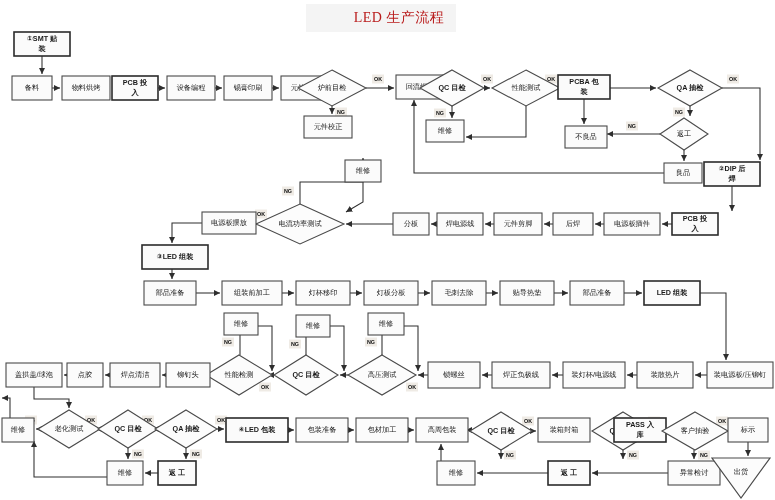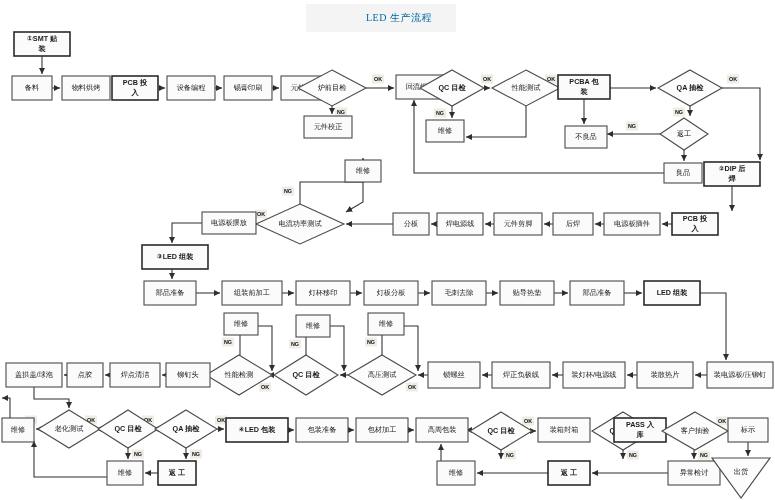--- a/index.html
+++ b/index.html
@@ -19,21 +19,21 @@
     font-family:"Liberation Sans","DejaVu Sans",sans-serif;}
   .node-label.bold{font-weight:bold;}
   .edge{stroke:#2e2e2e;stroke-width:1.05;fill:none;}
   .edge-tag{font-size:5.4px;font-weight:bold;fill:#111;text-anchor:middle;
     dominant-baseline:middle;font-family:"Liberation Sans","DejaVu Sans",sans-serif;}
   .tag-bg{fill:#ece8e1;opacity:.85;}
   .title-box{
     position:absolute;background:#f4f4f4;border:0;
     display:flex;align-items:center;justify-content:center;
   }
-  .title-text{font-size:10px;color:#0369a1;letter-spacing:.5px;
+  .title-text{font-size:14px;color:#b91c1c;letter-spacing:.5px;
     font-family:"Liberation Serif","DejaVu Serif",serif;margin-left:36px;}
 </style>
 </head>
 <body>
 
 <div id="chart-root">
 
   <div class="title-box" style="left: 306px; top: 4px; width: 150px; height: 28px; background: rgb(244, 244, 244);">
     <span class="title-text">LED 生产流程</span>
   </div>

